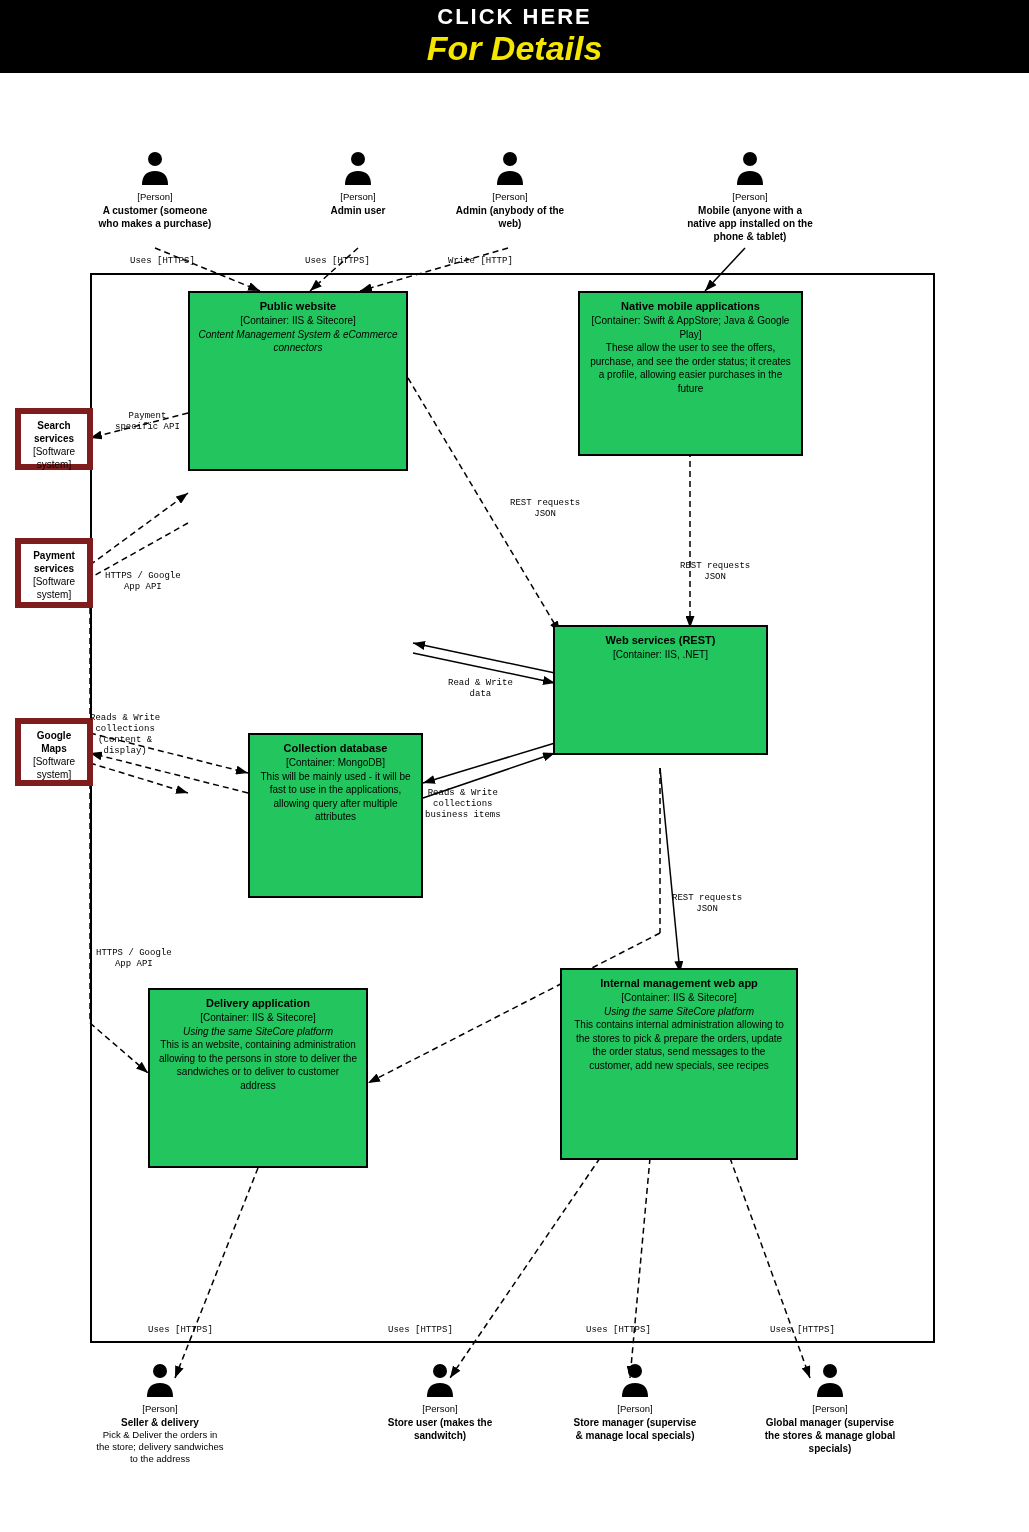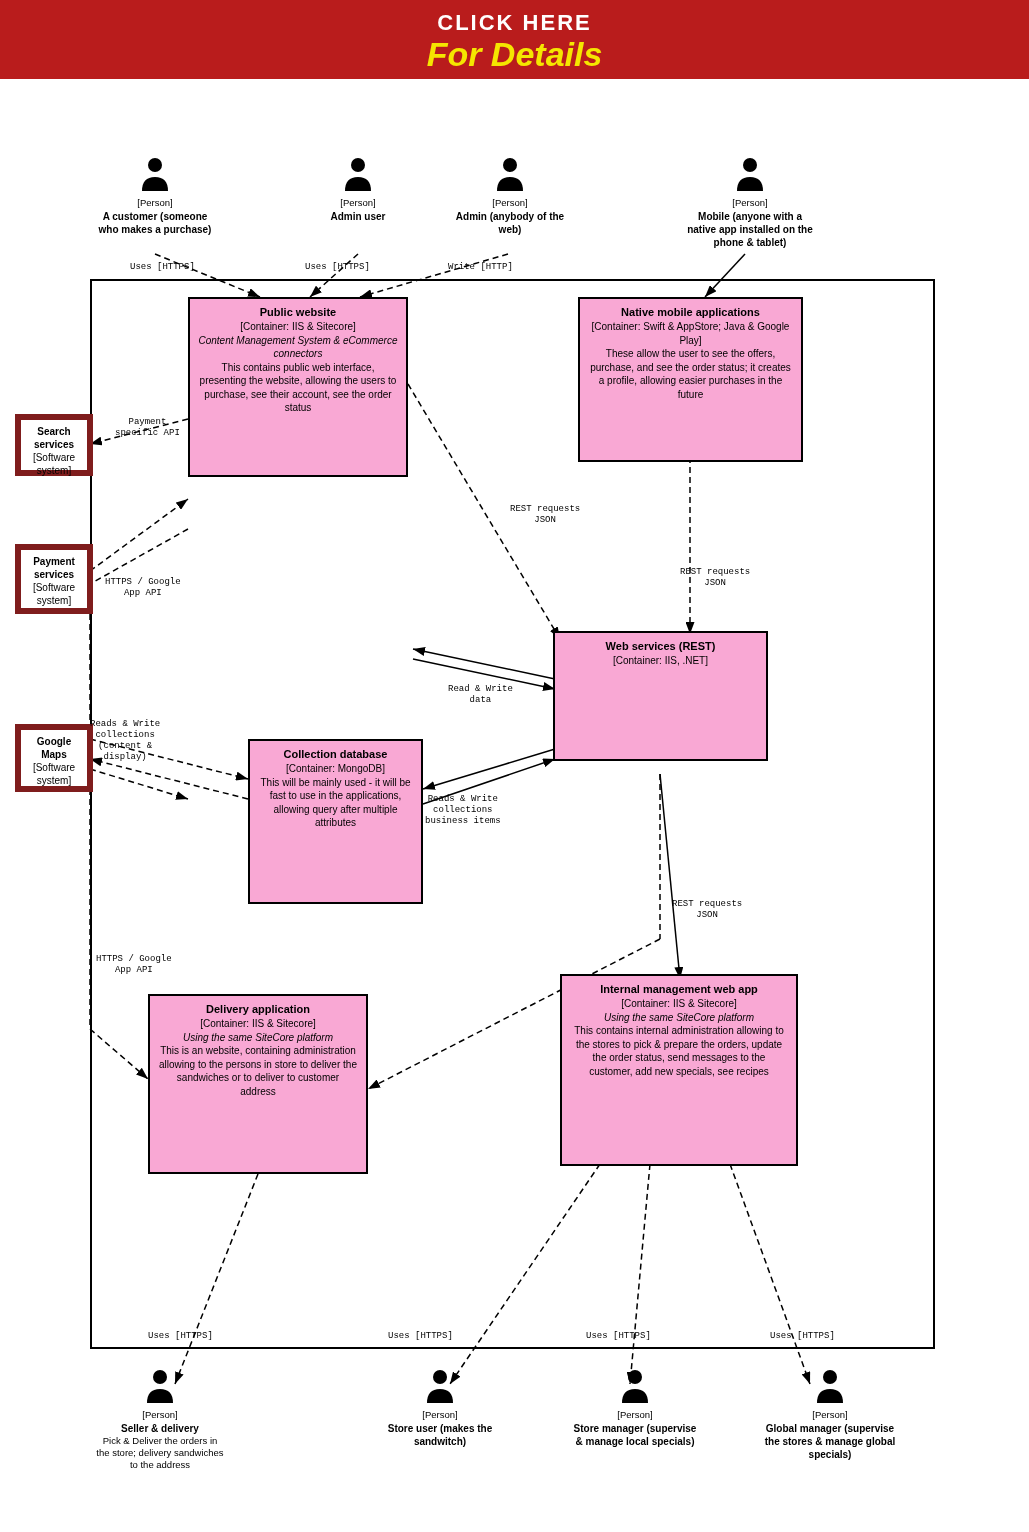--- a/index.html
+++ b/index.html
@@ -8,23 +8,23 @@
       min-height: 1532px;
       background: #fff;
       font-family: Arial, sans-serif;
       font-size: 11px;
       position: relative;
       overflow-x: hidden;
     }
 
     
     .header {
-      background: #b91c1c;
-      text-align: center;
-      padding: 10px 0 6px 0;
+      background: #000000;
+      text-align: center;
+      padding: 4px 0 6px 0;
       position: relative;
     }
     .header .click-here {
       color: #fff;
       font-size: 22px;
       font-weight: bold;
       letter-spacing: 2px;
       font-family: Arial Black, sans-serif;
       text-transform: uppercase;
     }
@@ -65,21 +65,21 @@
       font-size: 10px;
     }
     .person-type {
       font-size: 9.5px;
     }
 
     
     .box {
       position: absolute;
       border: 2px solid #000;
-      background: #f9a8d4;
+      background: #22c55e;
       padding: 6px 8px;
       font-size: 10px;
       line-height: 1.35;
       text-align: center;
     }
     .box .box-title {
       font-weight: bold;
       font-size: 11px;
     }
     .box .box-subtitle {
@@ -242,21 +242,20 @@
   </div>
 
   <div class="arrow-label" style="left:130px; top:183px;">Uses [HTTPS]</div>
   <div class="arrow-label" style="left:305px; top:183px;">Uses [HTTPS]</div>
   <div class="arrow-label" style="left:448px; top:183px;">Write [HTTP]</div>
 
   <div class="box" style="left:188px; top:218px; width:220px; height:180px;">
     <div class="box-title">Public website</div>
     <div class="box-subtitle">[Container: IIS &amp; Sitecore]</div>
     <div class="box-italic">Content Management System &amp; eCommerce connectors</div>
-    <div class="box-desc">This contains public web interface, presenting the website, allowing the users to purchase, see their account, see the order status</div>
   </div>
 
   <div class="box" style="left:578px; top:218px; width:225px; height:165px;">
     <div class="box-title">Native mobile applications</div>
     <div class="box-subtitle">[Container: Swift &amp; AppStore; Java &amp; Google Play]</div>
     <div class="box-desc">These allow the user to see the offers, purchase, and see the order status; it creates a profile, allowing easier purchases in the future</div>
   </div>
 
   <div class="side-box" style="left:15px; top:335px; width:78px; height:62px;">
     <div style="font-weight:bold;">Search services</div>

